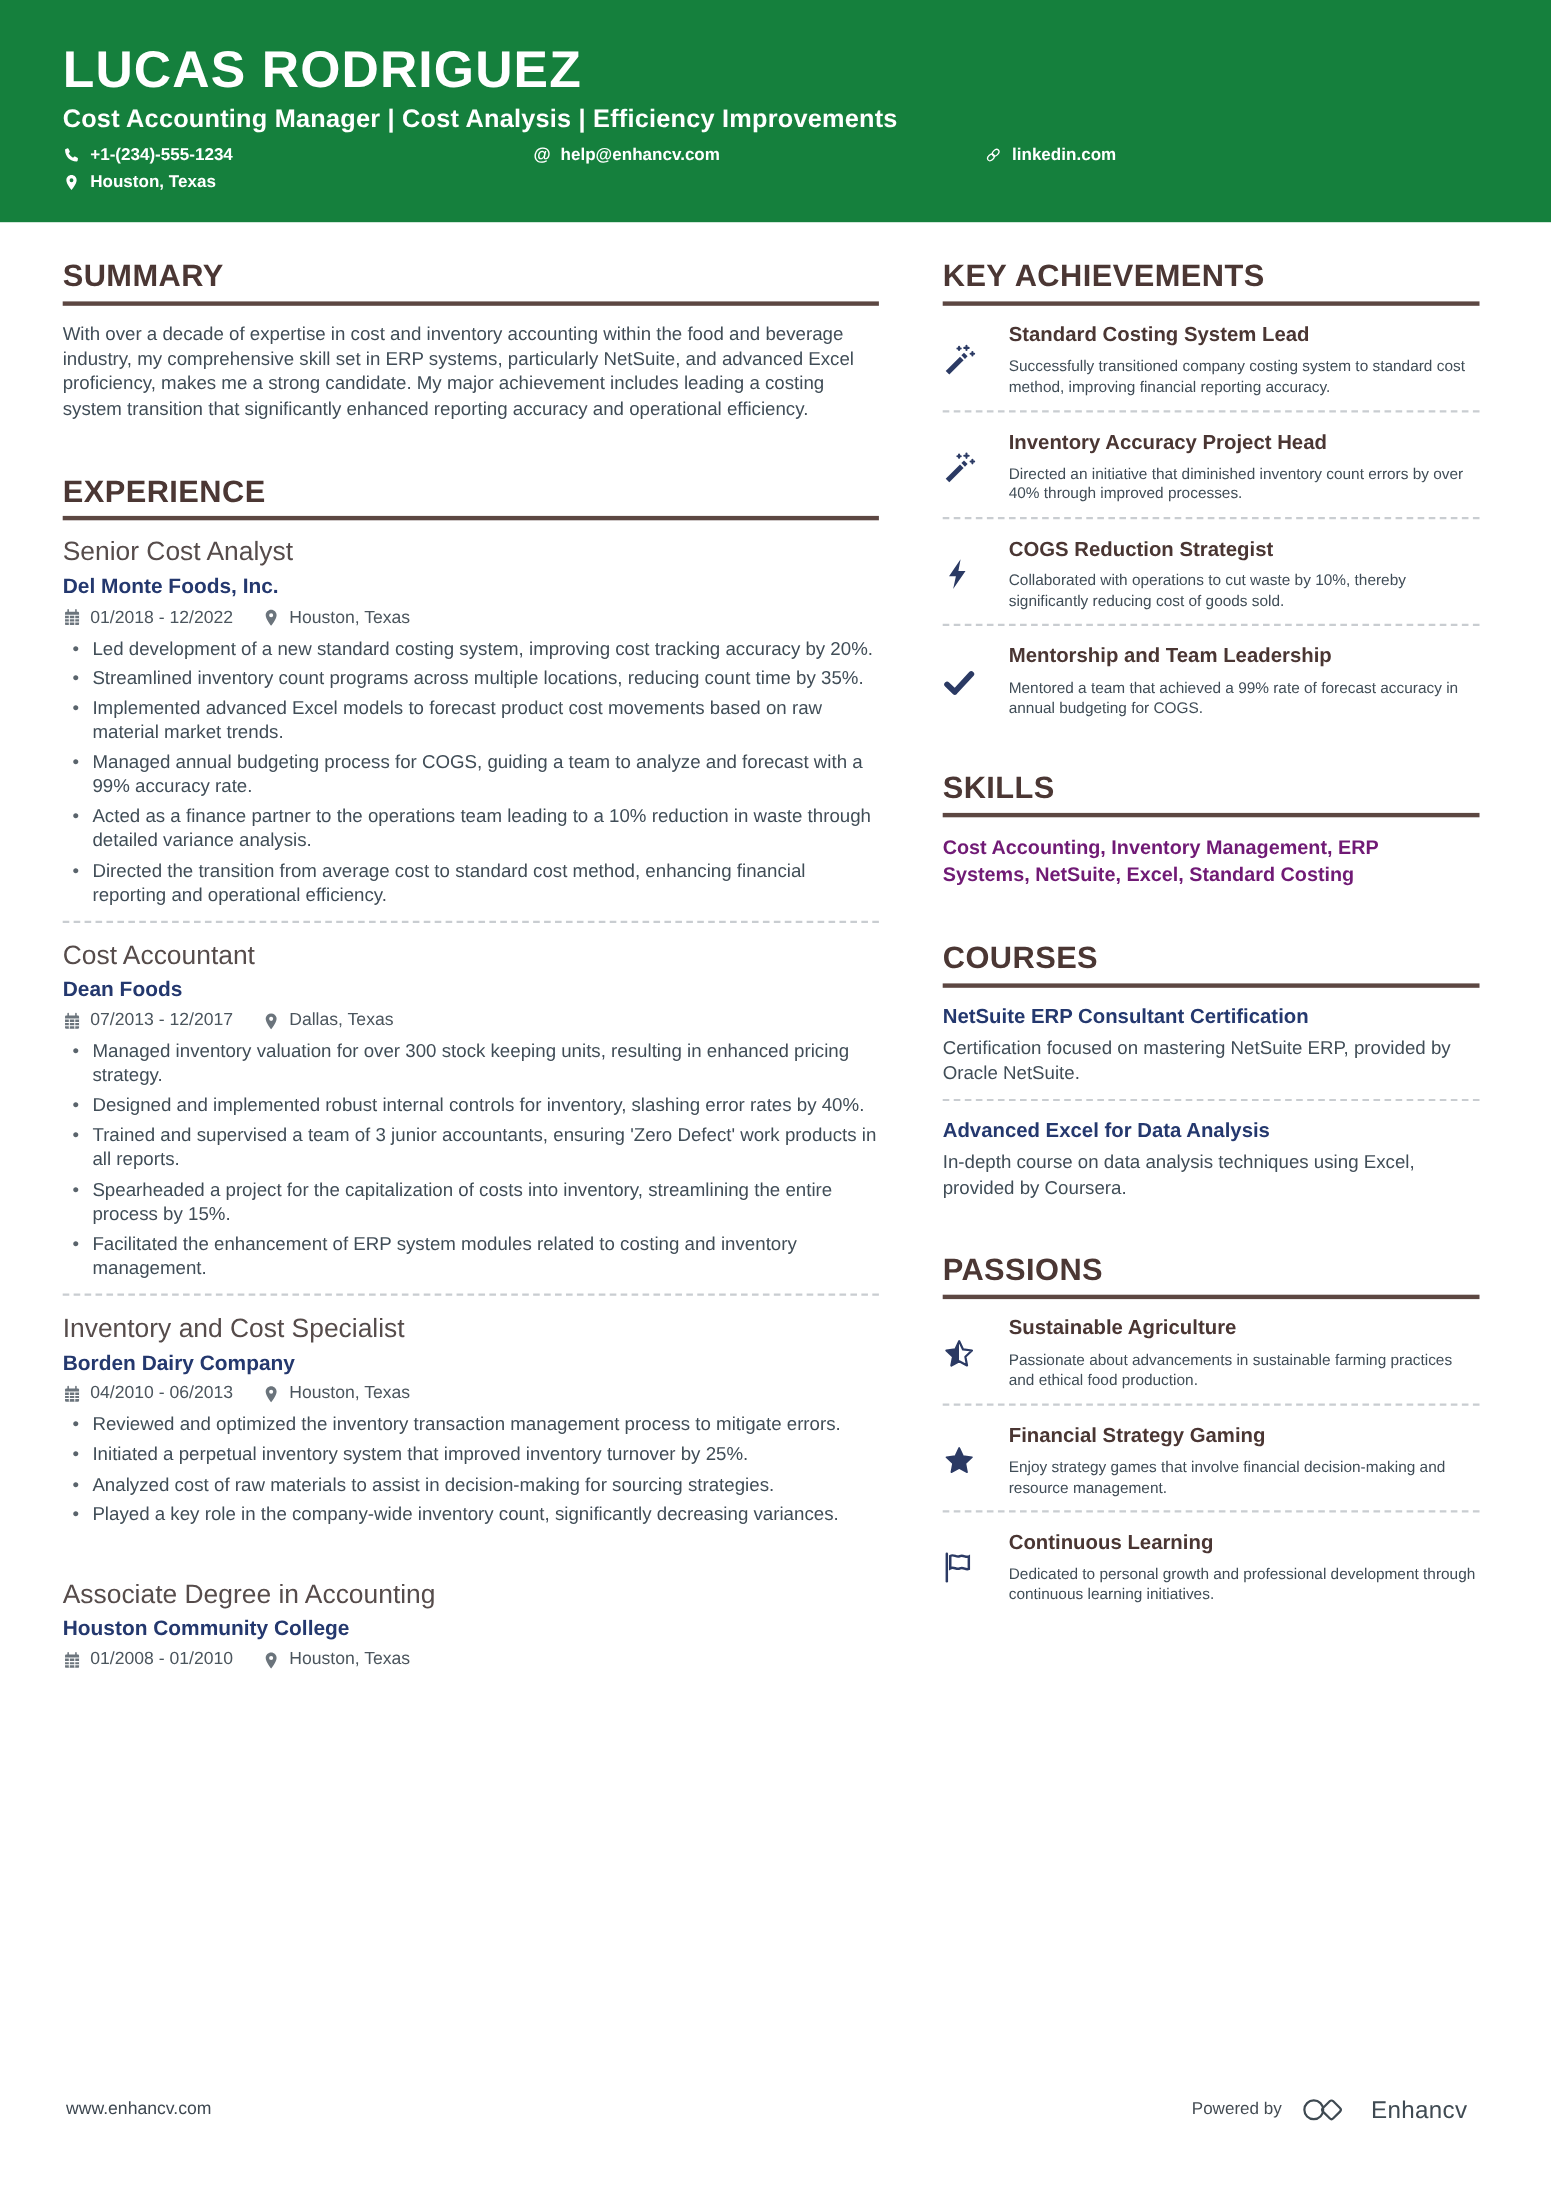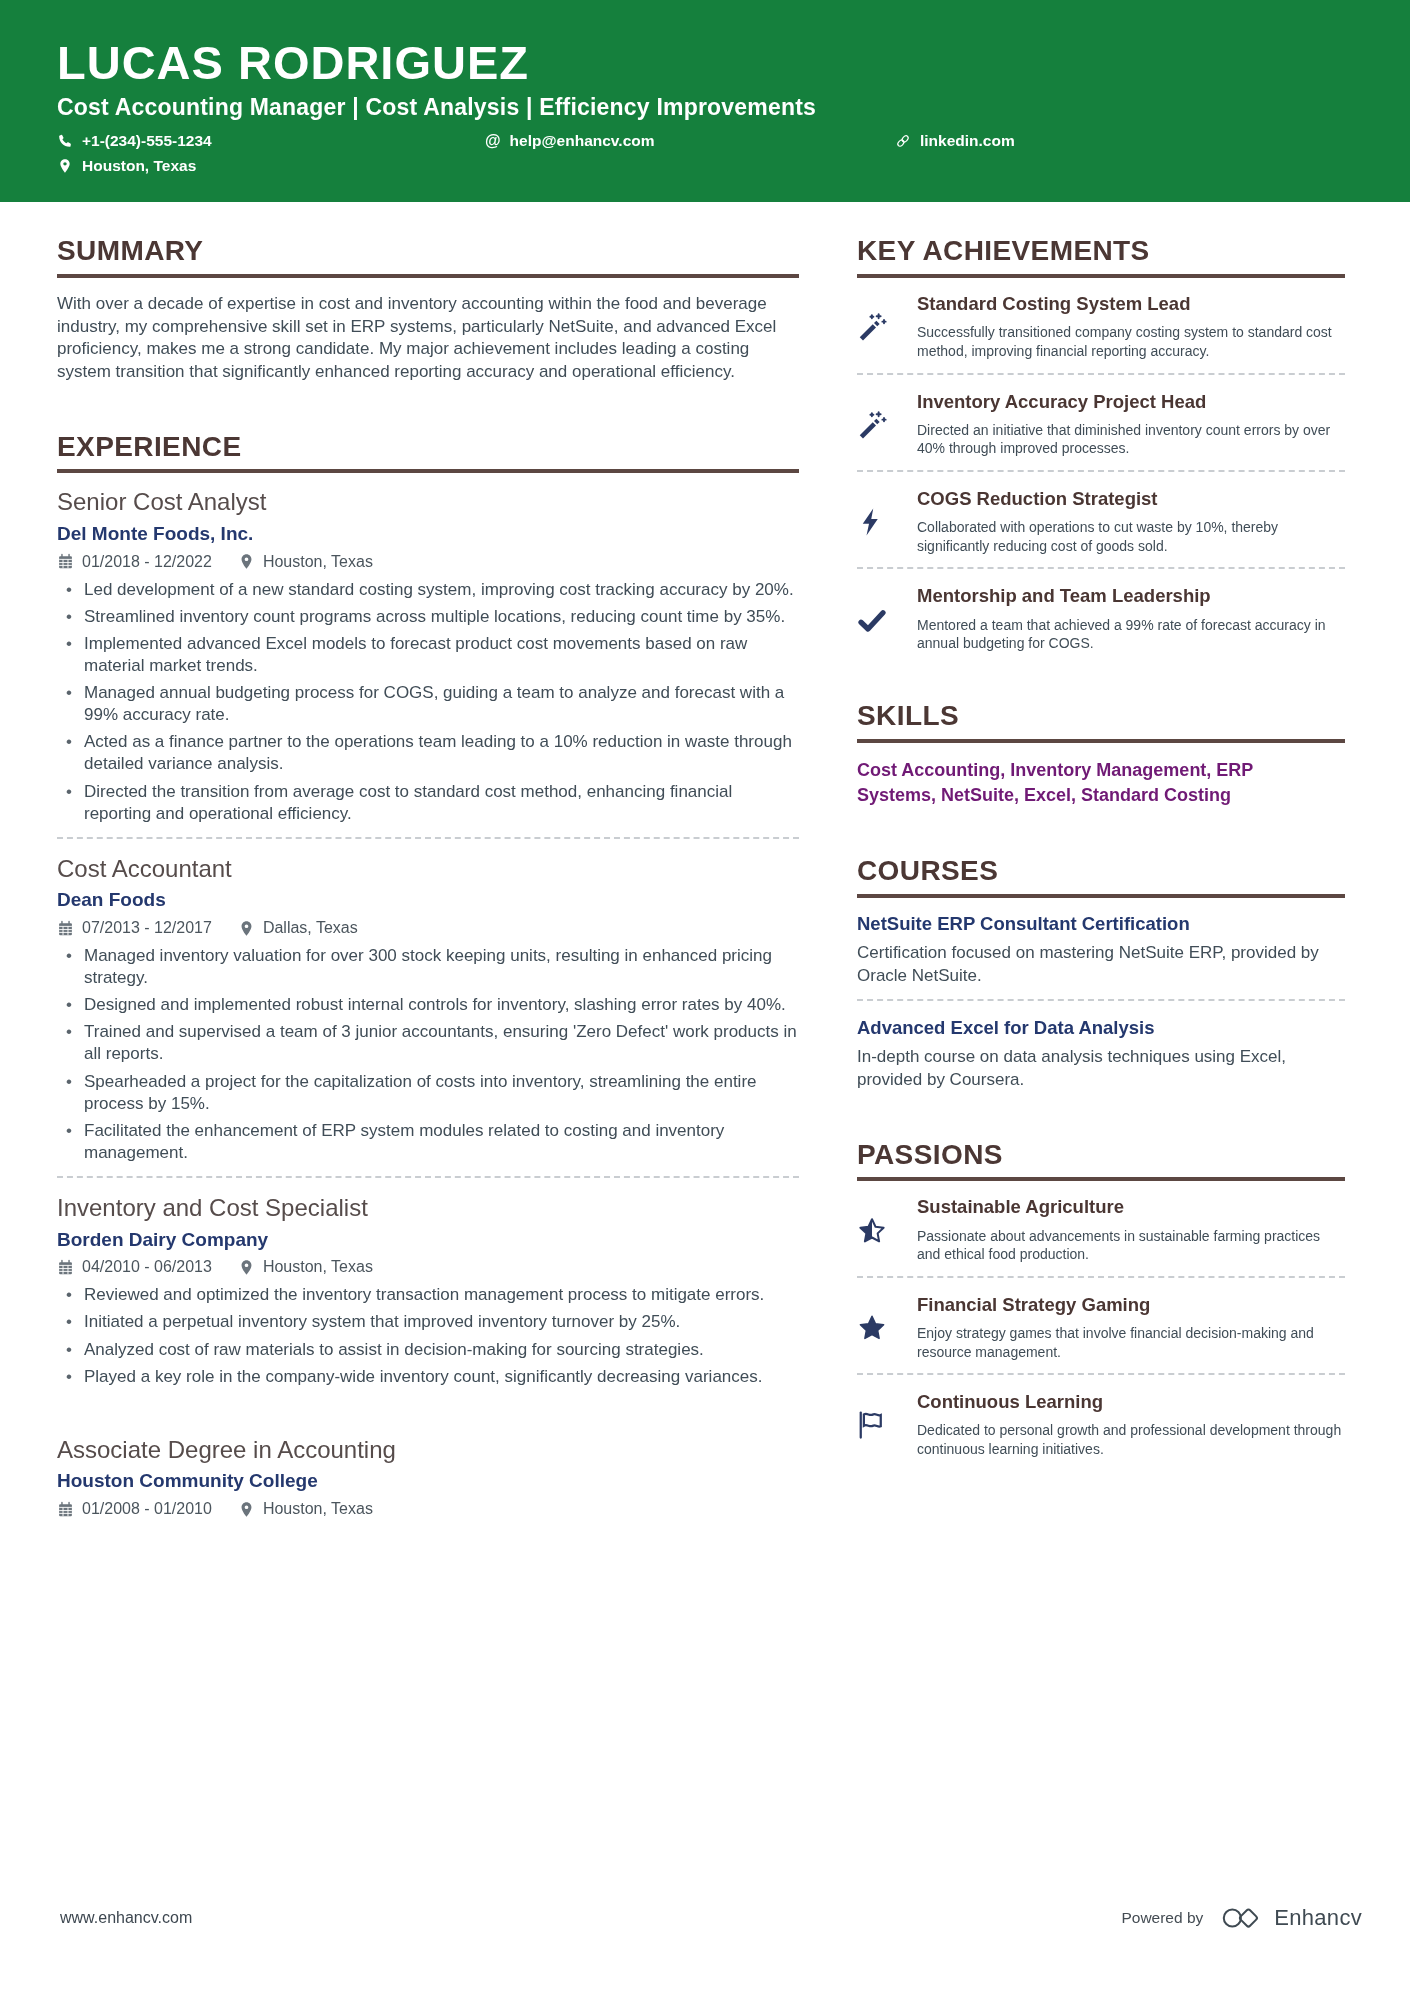--- a/index.html
+++ b/index.html
@@ -139,31 +139,31 @@
     line-height: 1.2;
   }
   .course-text { font-size: 17px; line-height: 1.33; color: #404d57; }
 
   .skills-text { font-size: 18px; line-height: 1.4; color: #701a75; max-width: 440px; font-weight: bold; }
 
   
   .ftr {
     position: absolute;
     left: 60px;
-    right: 48px;
+    right: 76px;
     bottom: 62px;
     display: flex;
     justify-content: space-between;
     align-items: center;
     margin-top: 48px;
   }
   .ftr .site { font-size: 16px; color: #3d4750; }
   .powered { display: flex; align-items: center; gap: 16px; }
   .powered .pby { font-size: 15.5px; color: #444c53; }
-  .brand { display: flex; align-items: center; gap: 9px; }
+  .brand { display: flex; align-items: center; gap: 19px; }
   .brand svg { width: 46px; height: 30px; display: block; }
   .brand .bname { font-size: 22px; color: #3f4a52; letter-spacing: .3px; }
 </style>
 </head>
 <body>
 
 <div class="page">
 
   <div class="hdr">
     <h1>LUCAS RODRIGUEZ</h1>

